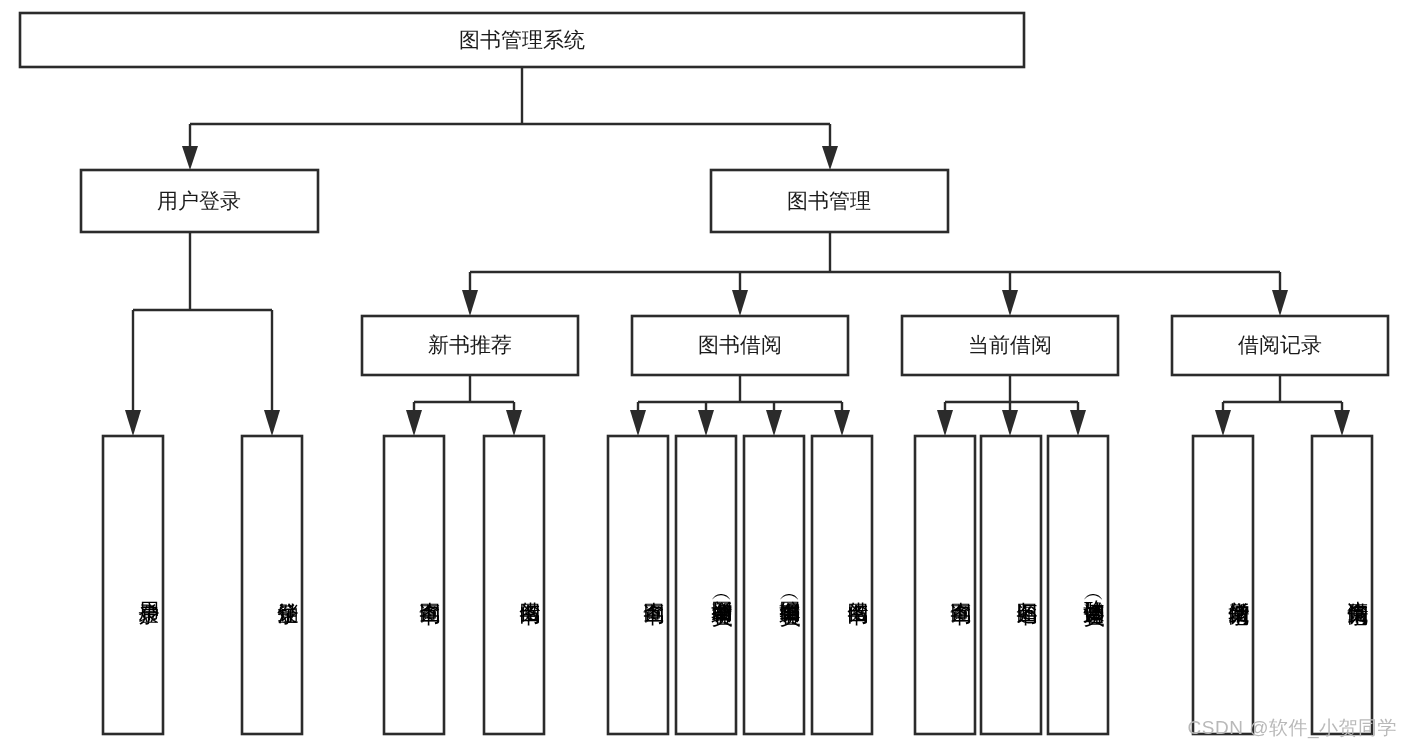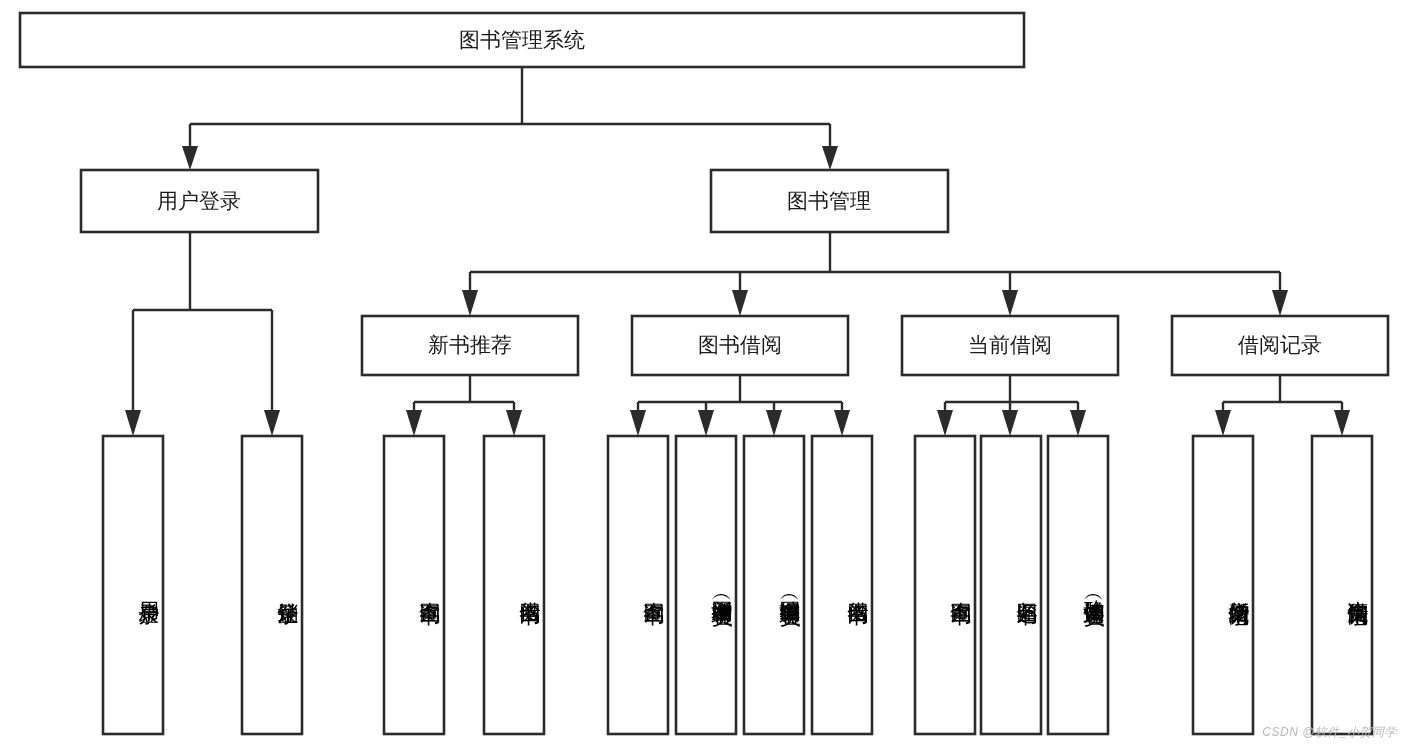--- a/index.html
+++ b/index.html
@@ -71,27 +71,26 @@
     height: 100%;
     display: flex;
     align-items: center;
     justify-content: center;
   }
   .watermark {
     position: absolute;
     right: 8px;
     bottom: 6px;
     font-family: "Liberation Sans", "DejaVu Sans", sans-serif;
-    font-size: 12px;
+    font-size: 19px;
     color: #b9b9b9;
     letter-spacing: 0.5px;
     user-select: none;
     pointer-events: none;
     white-space: nowrap;
-    font-style: italic;
   }
 </style>
 </head>
 <body>
 
 <div id="diagram-root">
   <svg id="chart-svg" viewBox="0 0 1405 747" xmlns="http://www.w3.org/2000/svg">
 
     <g>
 

